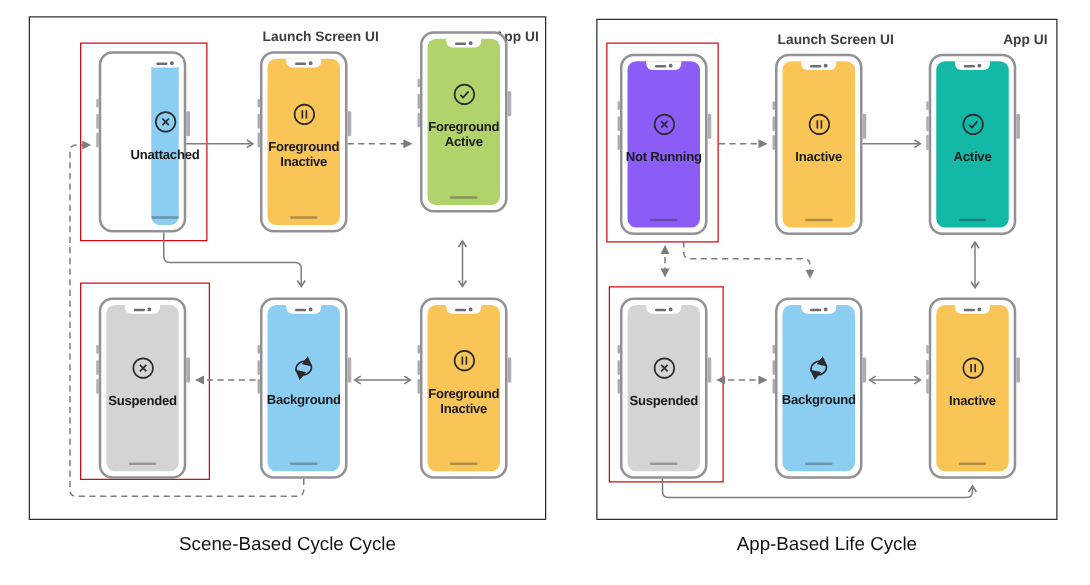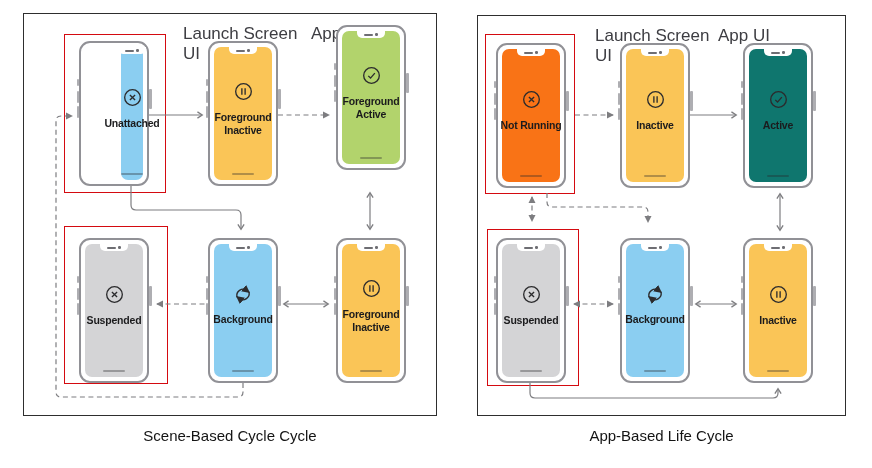--- a/index.html
+++ b/index.html
@@ -3,22 +3,22 @@
 <meta charset="utf-8">
 <style>
   * { margin:0; padding:0; box-sizing:border-box; }
   body { background:#ffffff; font-family:"Liberation Sans","DejaVu Sans",sans-serif; }
   .stage { position:relative; width:872px; height:468px; background:#ffffff; overflow:hidden; }
 
   .panel { position:absolute; border:1px solid #2e2e2e; background:#ffffff; }
   .panel.left  { left:23px;  top:13px; width:414px; height:403px; }
   .panel.right { left:477px; top:15px; width:369px; height:401px; }
 
-  .col-label { position:absolute; top:10px; width:120px; text-align:left;
-               font-size:17px; color:#3d3d42; font-weight:400; z-index:1; }
+  .col-label { position:absolute; top:10px; width:120px; text-align:right;
+               font-size:11px; color:#3d3d42; font-weight:700; z-index:1; }
 
   .hl { position:absolute; border:1.5px solid #d40a10; z-index:1; }
 
   svg.connectors { position:absolute; left:0; top:0; z-index:2; }
   .conn { stroke:#7d7d80; stroke-width:1.2; fill:none; }
   .dash { stroke-dasharray:5 3.5; }
 
   .phone { position:absolute; width:70px; height:145px; background:#ffffff;
            border:2px solid #919196; border-radius:11px; z-index:3; }
   .screen { position:absolute; left:4px; top:4px; right:4px; bottom:4px; border-radius:7px;
@@ -238,21 +238,21 @@
       <path class="conn" d="M212 99 H258" marker-end="url(#ch2)"></path>
       <path class="conn dash" d="M54 181 V205" marker-start="url(#tr2)" marker-end="url(#tr2)"></path>
       <path class="conn dash" d="M69 177 V186 Q69 191 74 191 H165 Q170 191 170 196 V206" marker-end="url(#tr2)"></path>
       <path class="conn" d="M302 178 V214" marker-start="url(#ch2)" marker-end="url(#ch2)"></path>
       <path class="conn dash" d="M96 288 H135" marker-start="url(#tr2)" marker-end="url(#tr2)"></path>
       <path class="conn" d="M218 288 H258" marker-start="url(#ch2)" marker-end="url(#ch2)"></path>
       <path class="conn" d="M52 367 V377 Q52 382 57 382 H295 Q300 382 300 377 V373" marker-end="url(#ch2)"></path>
     </svg>
 
     <div class="phone" style="left:18px; top:27px;">
-      <div class="screen" style="background-color: #f97316;">
+      <div class="screen" style="background-color: #8b5cf6;">
         <div class="notch">
             <span class="speaker"></span>
             <span class="cam"></span>
           </div>
         <div class="content">
           <span>
             <svg width="21" height="21" viewBox="0 0 22 22">
                 <circle cx="11" cy="11" r="8.2" fill="none" stroke="#2b2b2d" stroke-width="1.4"></circle>
                 <path d="M8.3 8.3 L13.7 13.7 M13.7 8.3 L8.3 13.7" stroke="#2b2b2d" stroke-width="1.4"></path>
               </svg>
@@ -284,21 +284,21 @@
         </div>
         <div class="home"></div>
       </div>
       <i class="nub nl1"></i>
         <i class="nub nl2"></i>
         <i class="nub nl3"></i>
         <i class="nub nr"></i>
     </div>
 
     <div class="phone" style="left:265px; top:27px;">
-      <div class="screen" style="background-color: #0f766e;">
+      <div class="screen" style="background-color: #14b8a6;">
         <div class="notch">
             <span class="speaker"></span>
             <span class="cam"></span>
           </div>
         <div class="content">
           <span>
             <svg width="21" height="21" viewBox="0 0 22 22">
                 <circle cx="11" cy="11" r="8.2" fill="none" stroke="#2b2b2d" stroke-width="1.4"></circle>
                 <path d="M7.6 11.4 L10 13.7 L14.5 8.5" fill="none" stroke="#2b2b2d" stroke-width="1.4"></path>
               </svg>

